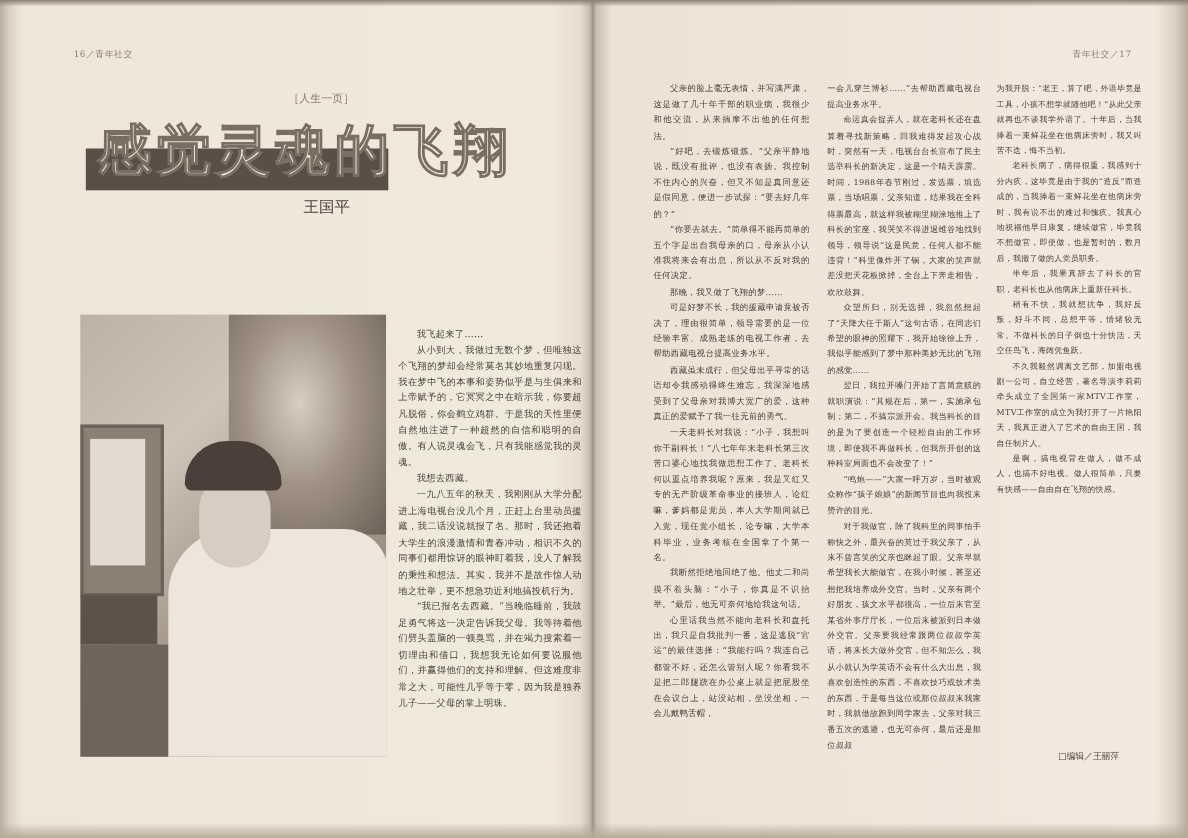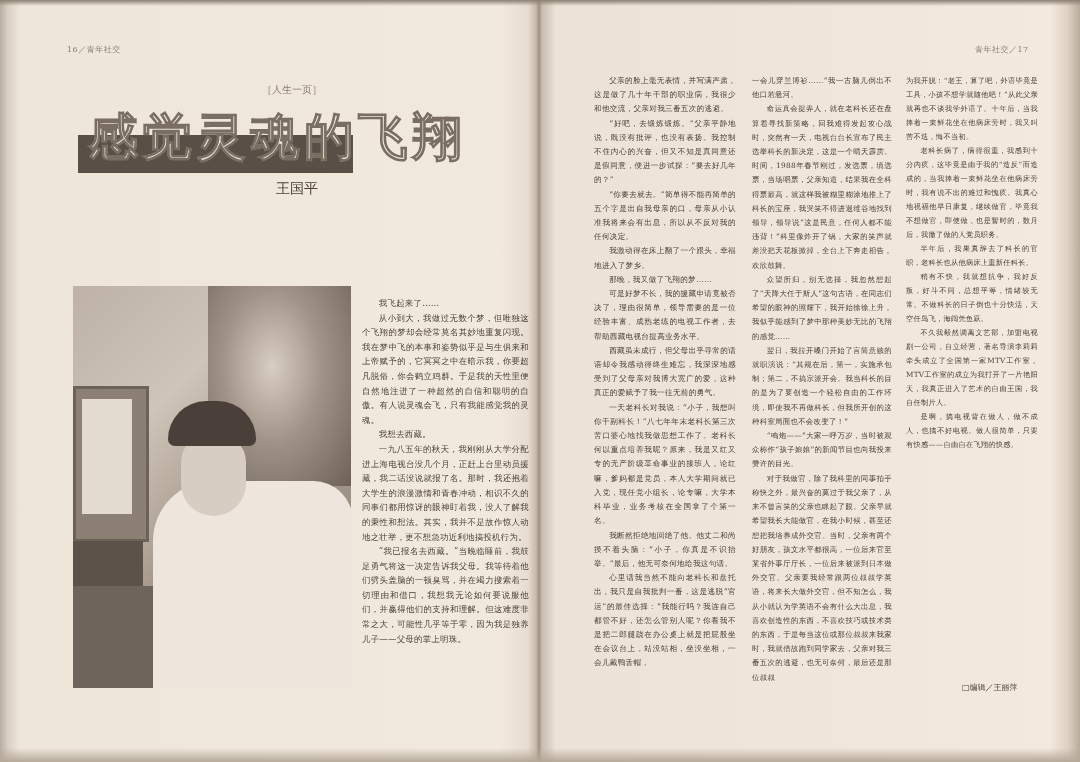--- a/index.html
+++ b/index.html
@@ -76,34 +76,33 @@
       <p>一九八五年的秋天，我刚刚从大学分配进上海电视台没几个月，正赶上台里动员援藏，我二话没说就报了名。那时，我还抱着大学生的浪漫激情和青春冲动，相识不久的同事们都用惊讶的眼神盯着我，没人了解我的秉性和想法。其实，我并不是故作惊人动地之壮举，更不想急功近利地搞投机行为。</p>
       <p>“我已报名去西藏。”当晚临睡前，我鼓足勇气将这一决定告诉我父母。我等待着他们劈头盖脑的一顿臭骂，并在竭力搜索着一切理由和借口，我想我无论如何要说服他们，并赢得他们的支持和理解。但这难度非常之大，可能性几乎等于零，因为我是独养儿子——父母的掌上明珠。</p>
     </div>
   </div>
 
   <div class="page page-right">
     <div class="folio folio-right" style="left:435px;">青年社交／17</div>
   </div>
 
   <div class="col col-r1" style="left:594px;top:74px;width:142px;font-size:7.6px;line-height:14.2px;">
-    <p>父亲的脸上毫无表情，并写满严肃，这是做了几十年干部的职业病，我很少和他交流，父亲对我三番五次的逃避。</p>
+    <p>父亲的脸上毫无表情，并写满严肃，这是做了几十年干部的职业病，我很少和他交流，从来揣摩不出他的任何想法。</p>
     <p>“好吧，去锻炼锻炼。”父亲平静地说，既没有批评，也没有表扬。我控制不住内心的兴奋，但又不知是真同意还是假同意，便进一步试探：“要去好几年的？”</p>
     <p>“你要去就去。”简单得不能再简单的五个字是出自我母亲的口，母亲从小认准我将来会有出息，所以从不反对我的任何决定。</p>
-    <p>我激动得在床上翻了一个跟头，幸福地进入了梦乡。</p>
     <p>那晚，我又做了飞翔的梦……</p>
     <p>可是好梦不长，我的援藏申请竟被否决了，理由很简单，领导需要的是一位经验丰富、成熟老练的电视工作者，去帮助西藏电视台提高业务水平。</p>
     <p>西藏虽未成行，但父母出乎寻常的话语却令我感动得终生难忘，我深深地感受到了父母亲对我博大宽广的爱，这种真正的爱赋予了我一往无前的勇气。</p>
     <p>一天老科长对我说：“小子，我想叫你干副科长！”八七年年末老科长第三次苦口婆心地找我做思想工作了。老科长何以重点培养我呢？原来，我是又红又专的无产阶级革命事业的接班人，论红嘛，爹妈都是党员，本人大学期间就已入党，现任党小组长，论专嘛，大学本科毕业，业务考核在全国拿了个第一名。</p>
     <p>我断然拒绝地回绝了他。他丈二和尚摸不着头脑：“小子，你真是不识抬举。”最后，他无可奈何地给我这句话。</p>
     <p>心里话我当然不能向老科长和盘托出，我只是自我批判一番，这是逃脱“官运”的最佳选择：“我能行吗？我连自己都管不好，还怎么管别人呢？你看我不是把二郎腿跷在办公桌上就是把屁股坐在会议台上，站没站相，坐没坐相，一会儿戴鸭舌帽，</p>
   </div>
 
   <div class="col col-r2" style="left:752px;top:74px;width:140px;font-size:7.4px;line-height:14.2px;">
-    <p style="text-indent:0">一会儿穿兰博衫……”我一古脑儿倒出不他口若悬河。</p>
+    <p style="text-indent:0">一会儿穿兰博衫……”去帮助西藏电视台提高业务水平。</p>
     <p>命运真会捉弄人，就在老科长还在盘算着寻找新策略，回我难得发起攻心战时，突然有一天，电视台台长宣布了民主选举科长的新决定，这是一个晴天霹雳。时间，1988年春节刚过，发选票，填选票，当场唱票，父亲知道，结果我在全科得票最高，就这样我被糊里糊涂地推上了科长的宝座，我哭笑不得进退维谷地找到领导，领导说“这是民意，任何人都不能违背！”科里像炸开了锅，大家的笑声就差没把天花板掀掉，全台上下奔走相告，欢欣鼓舞。</p>
     <p>众望所归，别无选择，我忽然想起了“天降大任于斯人”这句古语，在同志们希望的眼神的照耀下，我开始徐徐上升，我似乎能感到了梦中那种美妙无比的飞翔的感觉……</p>
     <p>翌日，我拉开嗓门开始了言简意赅的就职演说：“其规在后，第一，实施承包制；第二，不搞宗派开会。我当科长的目的是为了要创造一个轻松自由的工作环境，即使我不再做科长，但我所开创的这种科室局面也不会改变了！”</p>
     <p>“鸣炮——”大家一呼万岁，当时被观众称作“孩子娘娘”的新闻节目也向我投来赞许的目光。</p>
     <p>对于我做官，除了我科里的同事拍手称快之外，最兴奋的莫过于我父亲了，从来不曾言笑的父亲也眯起了眼。父亲早就希望我长大能做官，在我小时候，甚至还想把我培养成外交官。当时，父亲有两个好朋友，孩文水平都很高，一位后来官至某省外事厅厅长，一位后来被派到日本做外交官。父亲要我经常跟两位叔叔学英语，将来长大做外交官，但不知怎么，我从小就认为学英语不会有什么大出息，我喜欢创造性的东西，不喜欢技巧或技术类的东西，于是每当这位或那位叔叔来我家时，我就借故跑到同学家去，父亲对我三番五次的逃避，也无可奈何，最后还是那位叔叔</p>
   </div>
 
   <div class="col col-r3" style="left:906px;top:74px;width:132px;font-size:7.2px;line-height:14.0px;">
     <p style="text-indent:0">为我开脱：“老王，算了吧，外语毕竟是工具，小孩不想学就随他吧！”从此父亲就再也不谈我学外语了。十年后，当我捧着一束鲜花坐在他病床旁时，我又叫苦不迭，悔不当初。</p>
     <p>老科长病了，病得很重，我感到十分内疚，这毕竟是由于我的“造反”而造成的，当我捧着一束鲜花坐在他病床旁时，我有说不出的难过和愧疚。我真心地祝福他早日康复，继续做官，毕竟我不想做官，即使做，也是暂时的，数月后，我撤了做的人党员职务。</p>

